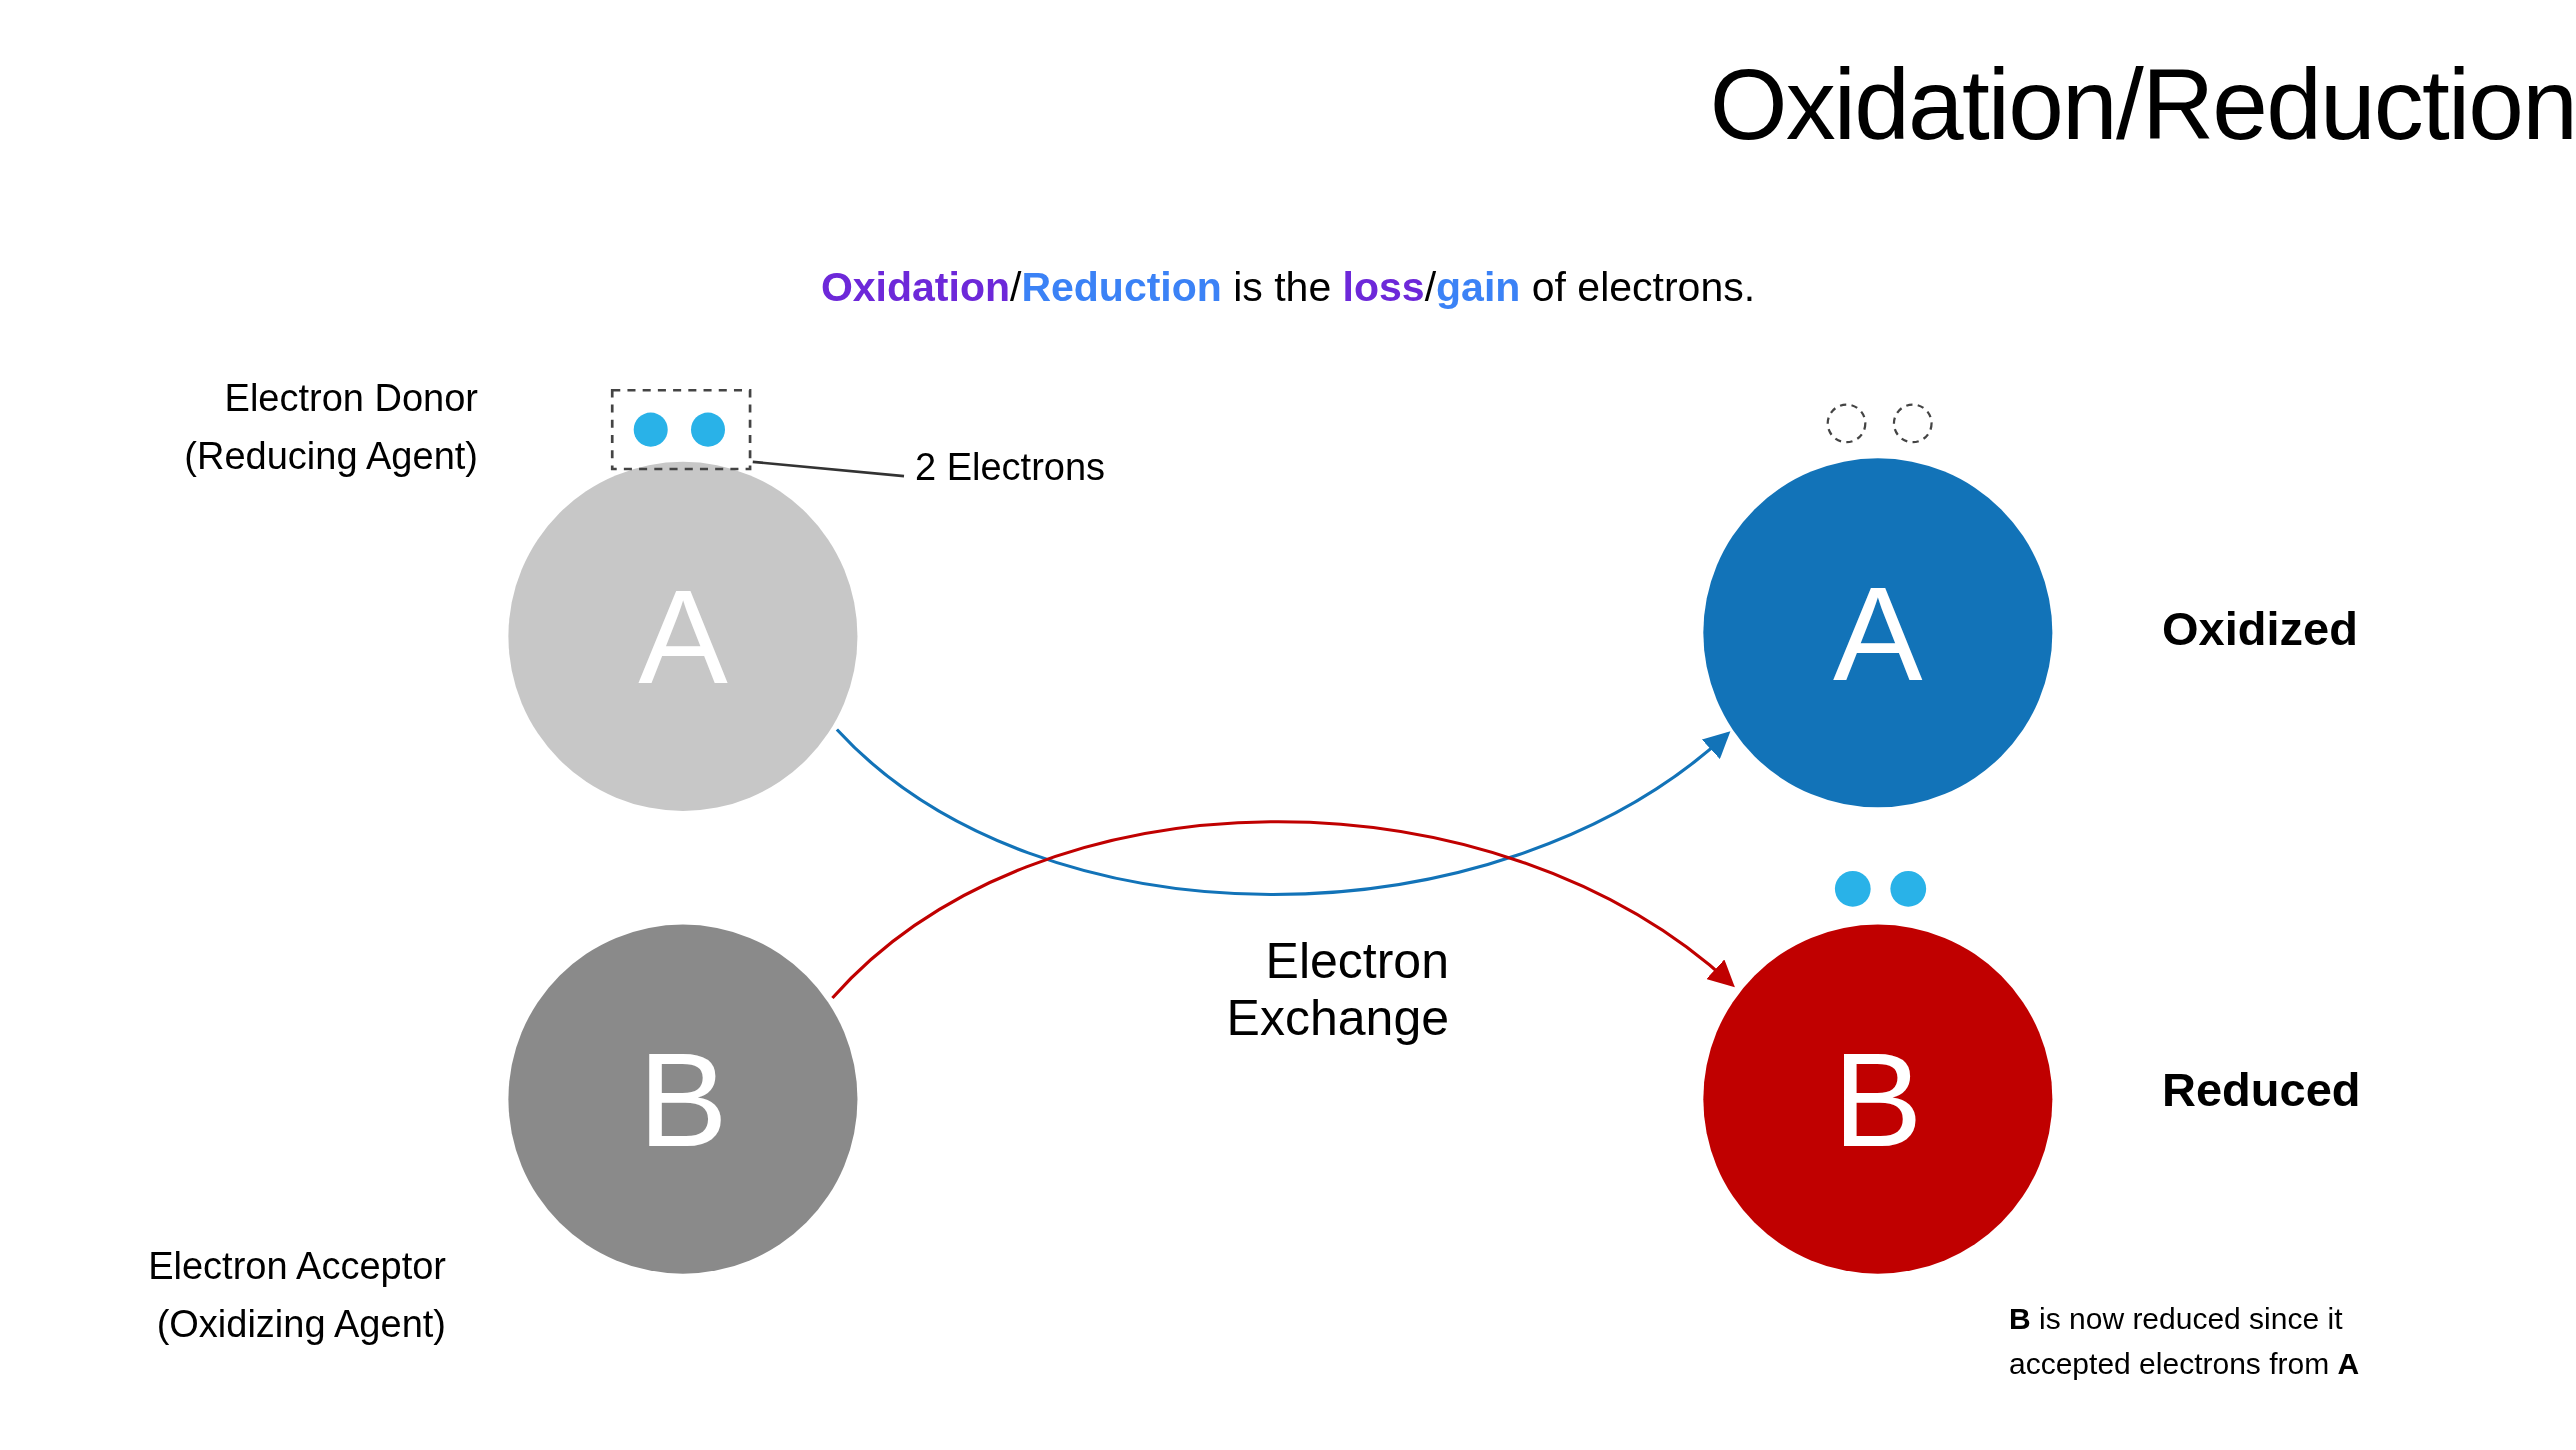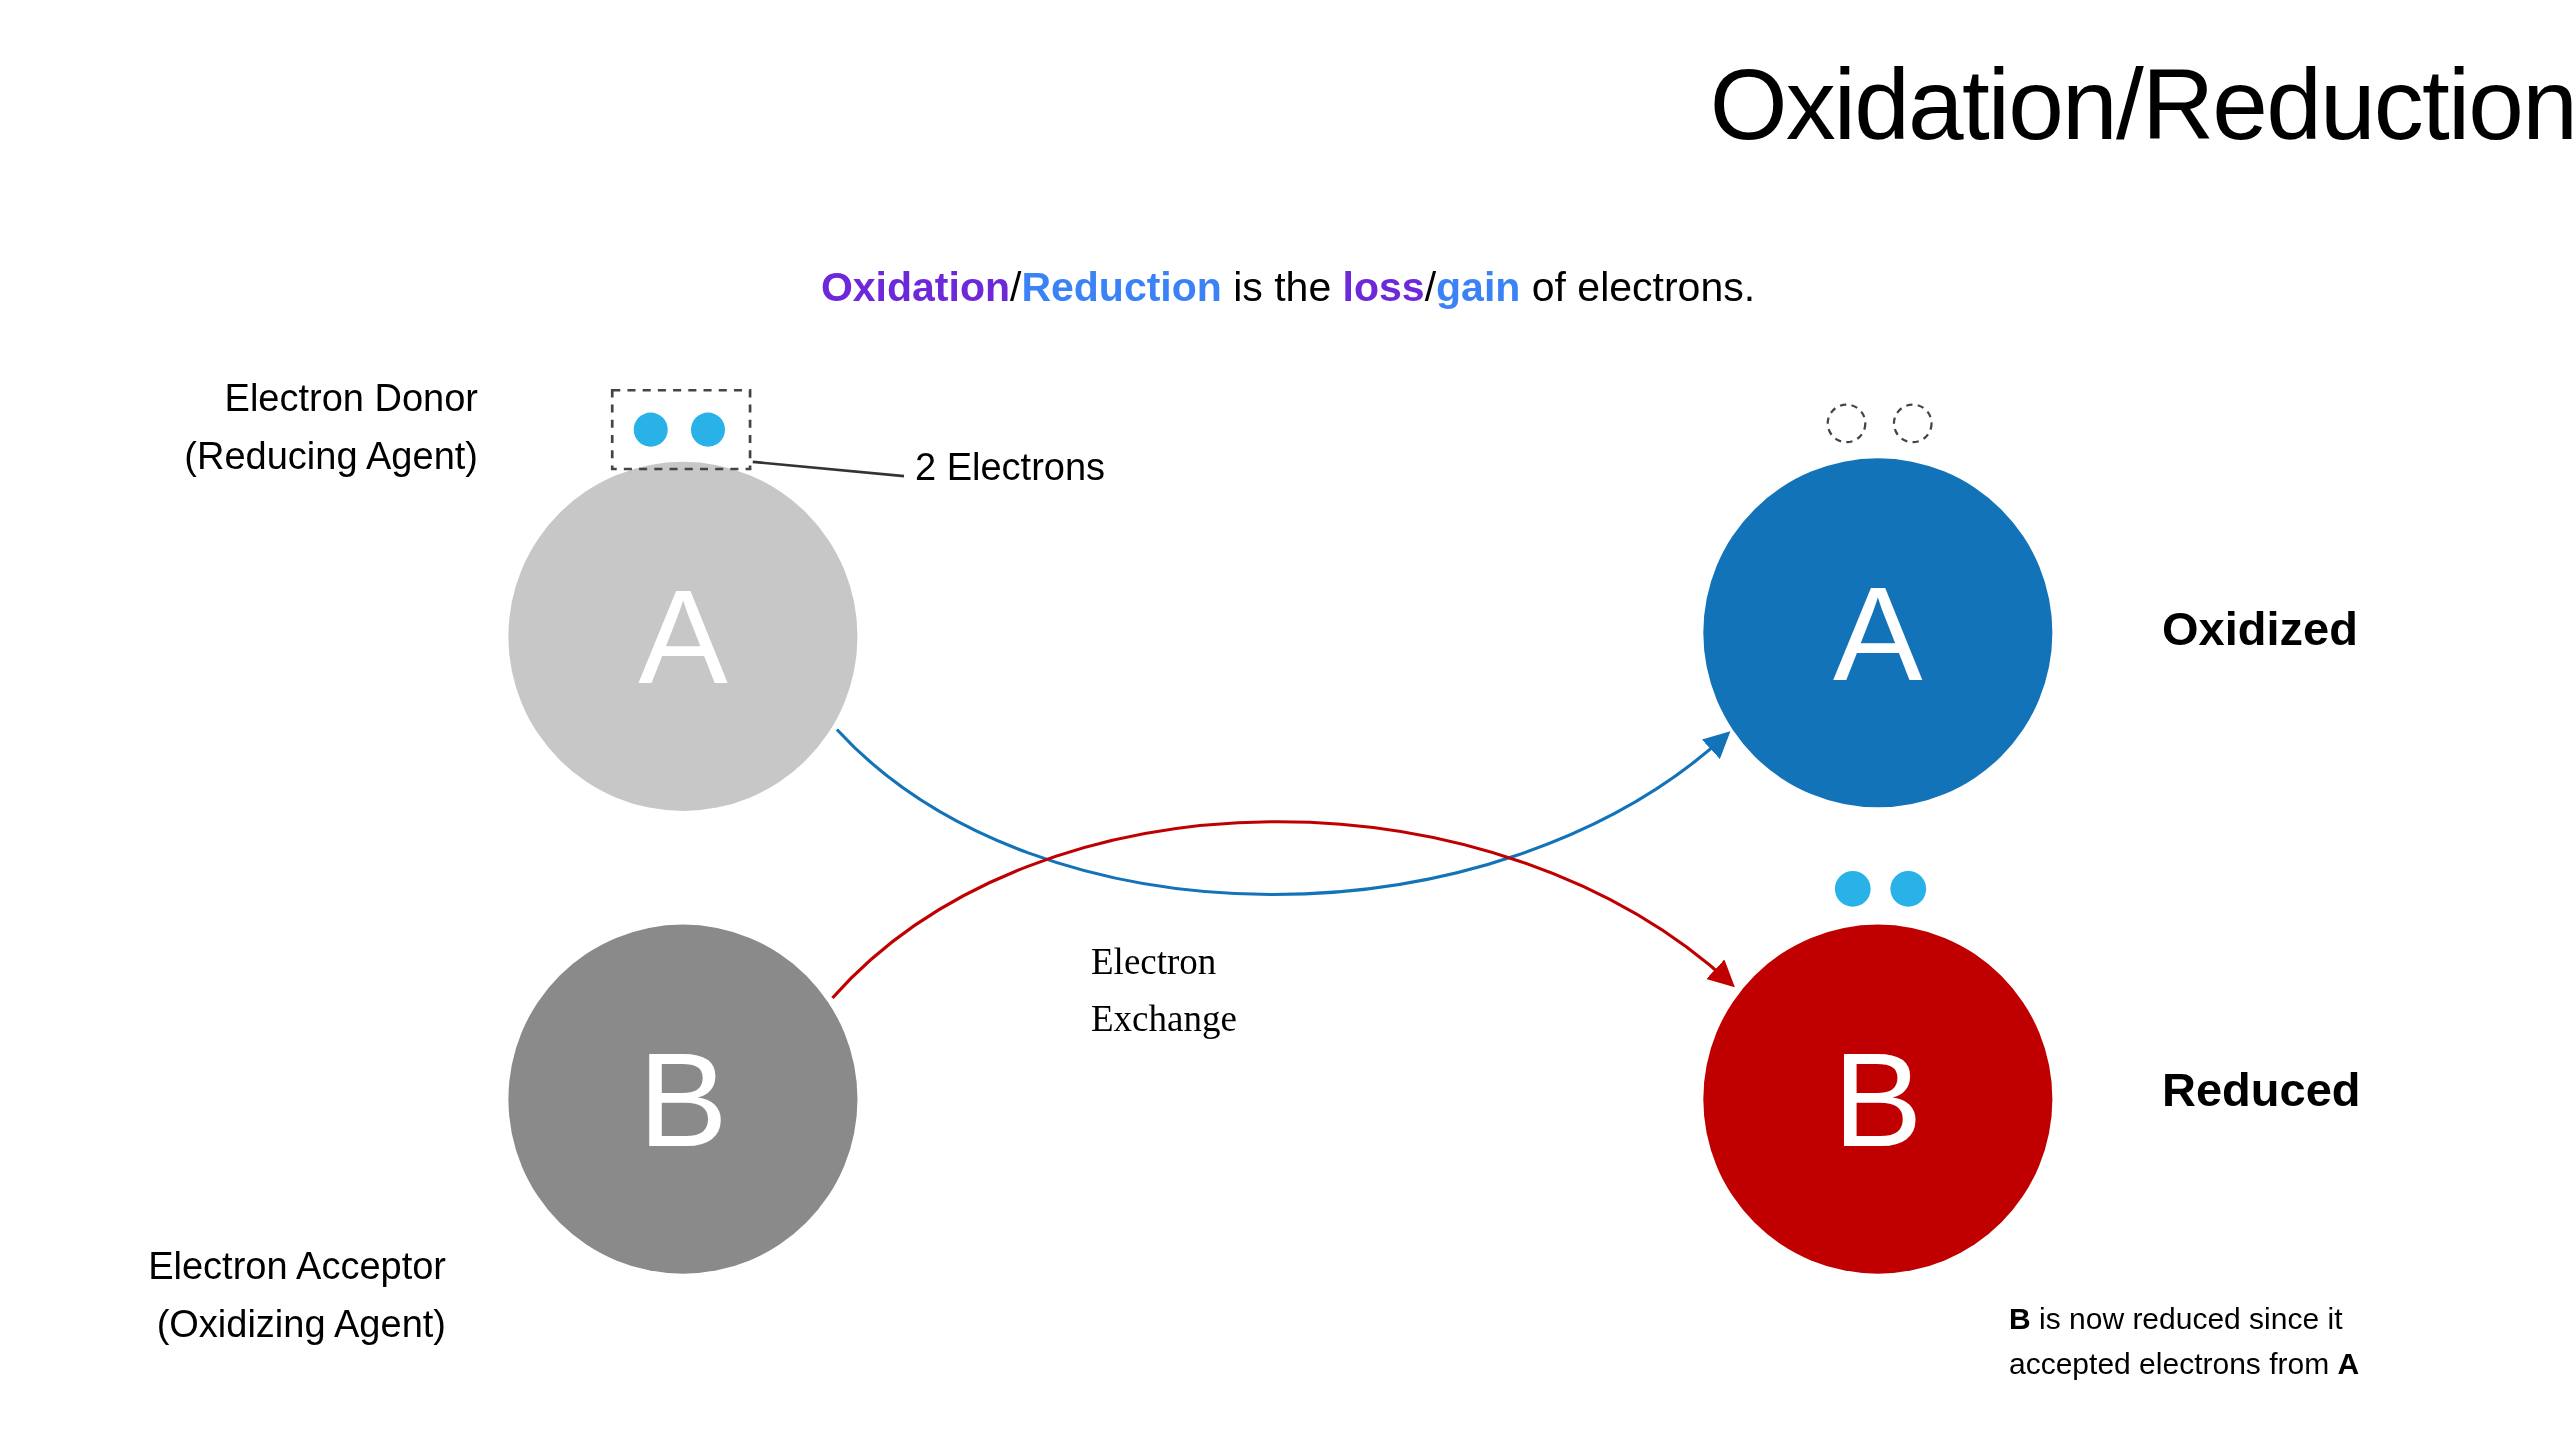--- a/index.html
+++ b/index.html
@@ -35,24 +35,23 @@
   }
   .donor-label { left: 48px; top: 369px; }
   .acceptor-label { left: 16px; top: 1237px; }
   .two-electrons {
     left: 915px; top: 446px;
     font-size: 38px;
   }
   .exchange-label {
     left: 1091px; top: 933px;
     width: 358px;
-    text-align: left;
-    font-size: 37px;
+    text-align: right;
+    font-size: 50px;
     line-height: 57px;
-    font-family: Liberation Serif, serif;
   }
   .state-label {
     left: 2128px;
     font-size: 47px;
     font-weight: bold;
     margin-left: 34px;
   }
   .oxidized-label { top: 601px; }
   .reduced-label  { top: 1062px; }
   .footnote {

